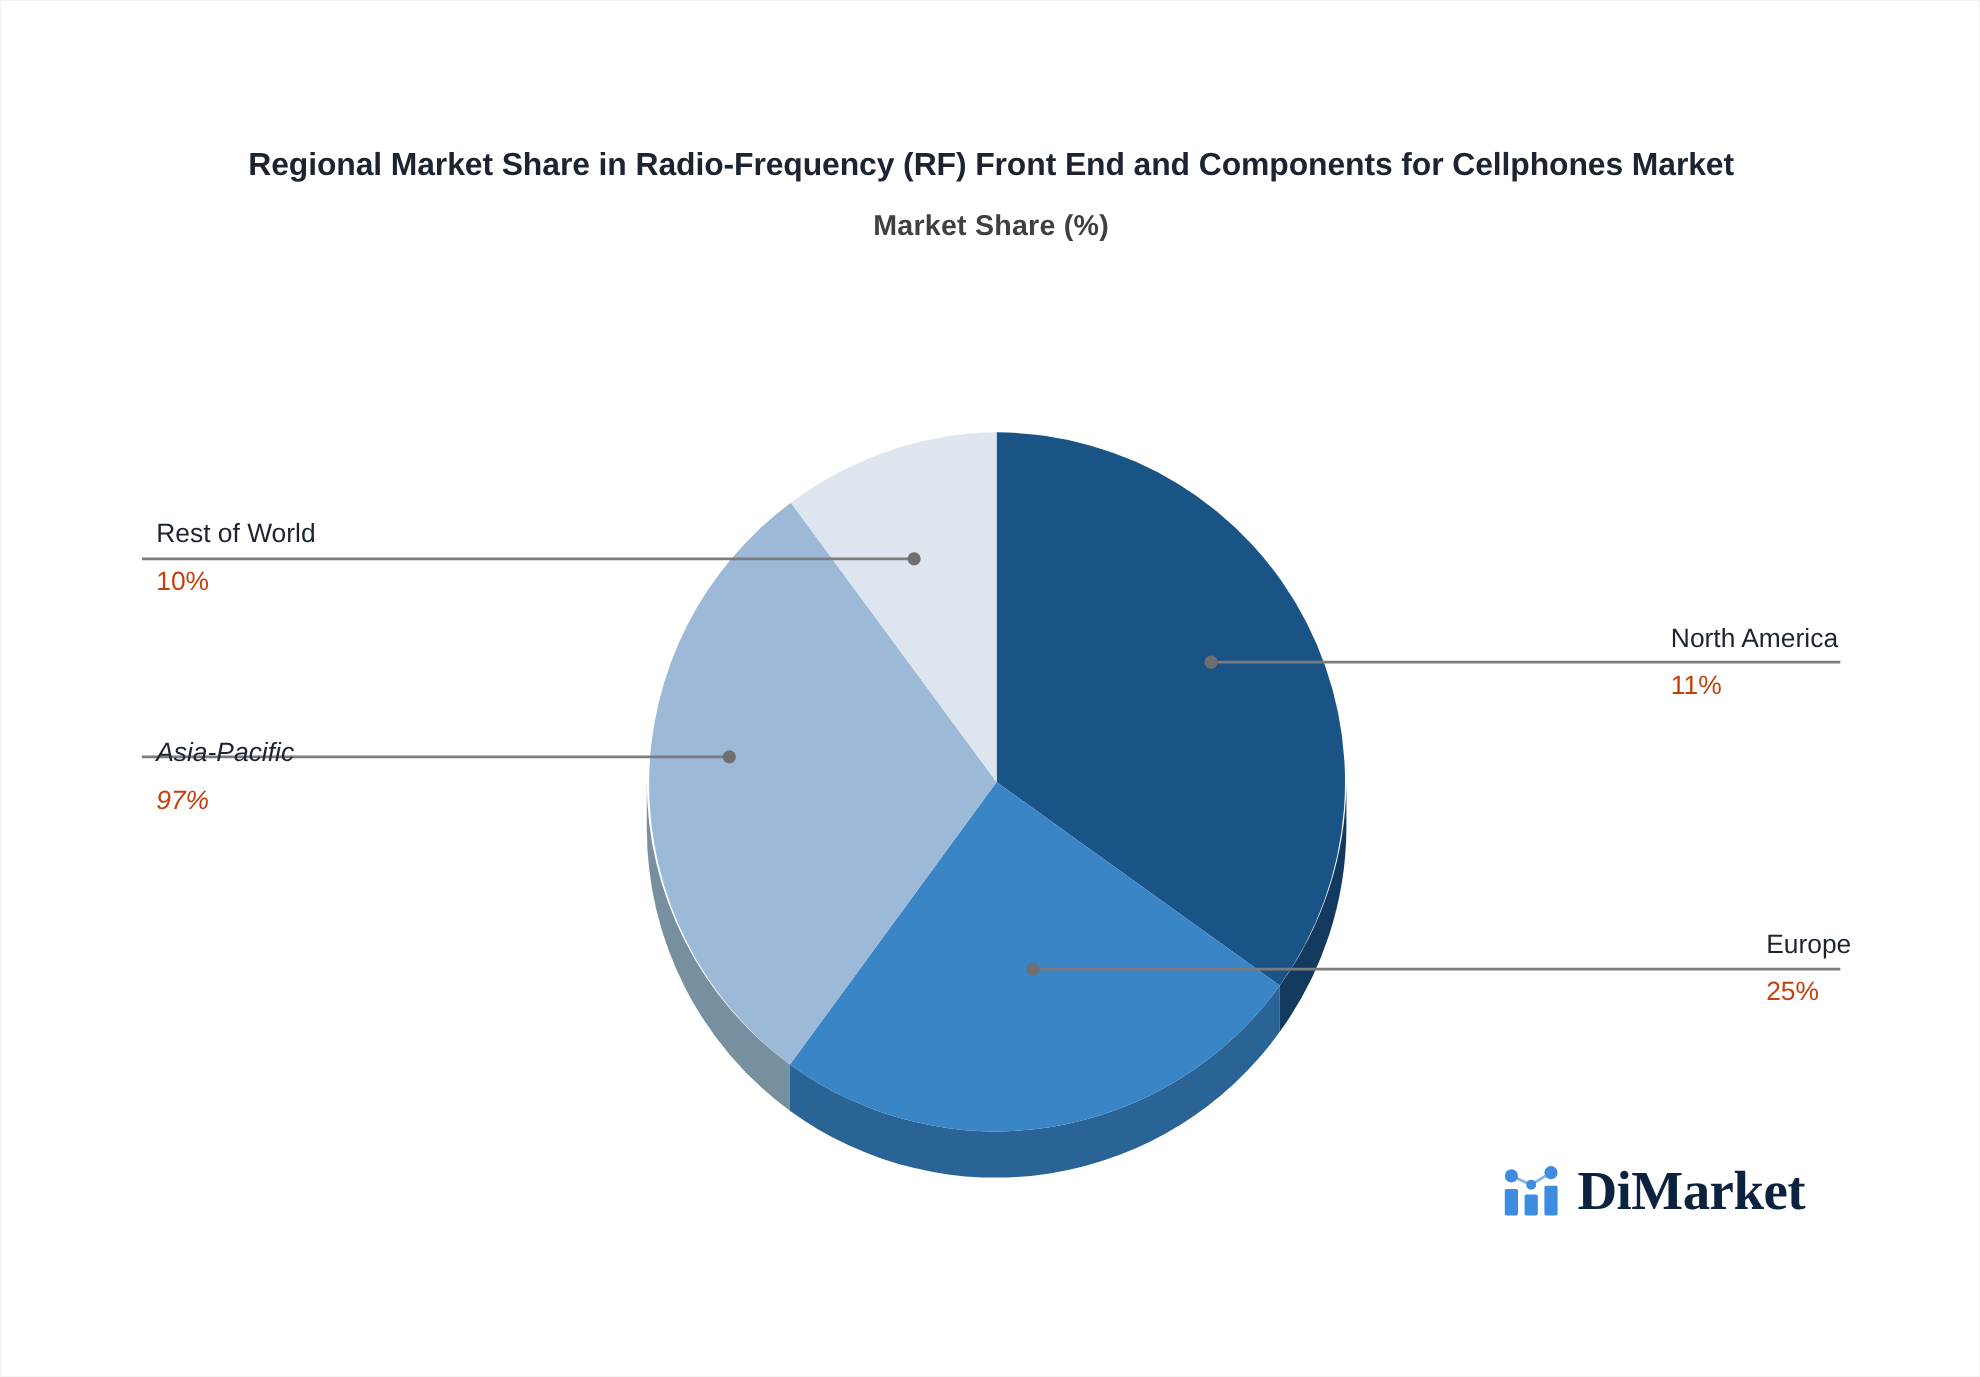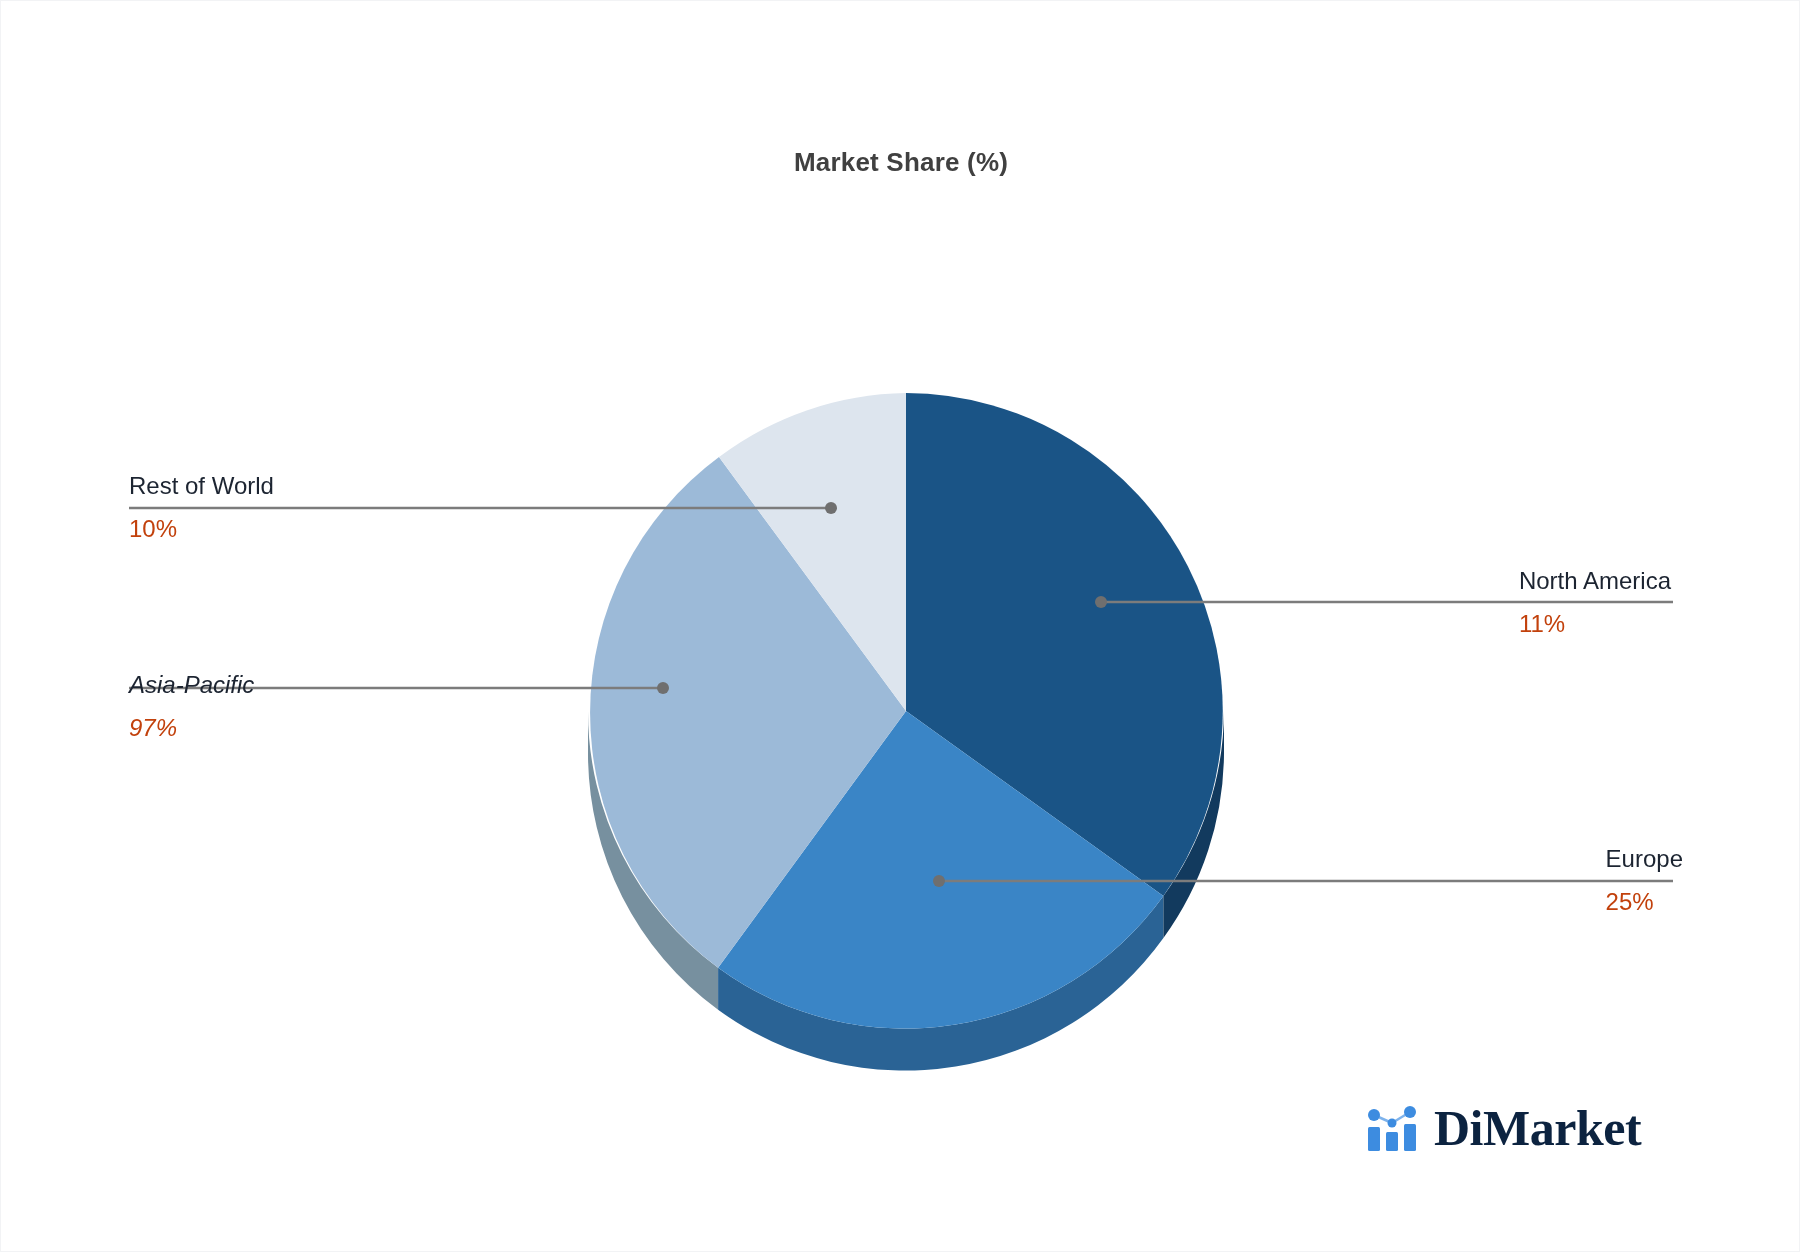--- a/index.html
+++ b/index.html
@@ -50,20 +50,21 @@
     top: 0;
     width: 1800px;
     height: 1252px;
   }
   #pie-svg { display: block; }
 
   
   .leader-label {
     position: absolute;
     font-family: "Liberation Sans", sans-serif;
+    margin-left: 13px;
   }
   .leader-label .ll-name {
     font-size: 24px;
     color: #1c2431;
     line-height: 1.22;
     white-space: nowrap;
   }
   .leader-label .ll-value {
     font-size: 24px;
     color: #c2410c;
@@ -71,41 +72,42 @@
     margin-top: 14px;
     white-space: nowrap;
   }
   .leader-label.align-left  { text-align: left; }
   .leader-label.align-right { text-align: left; }
 
   
   #logo {
     position: absolute;
     left: 1365px;
-    top: 1102px;
+    top: 1056px;
     display: flex;
     align-items: center;
     gap: 14px;
   }
   #logo-mark { display: block; }
   #logo-text {
     font-family: "Liberation Serif", serif;
     font-size: 50px;
     font-weight: bold;
     color: #0c2340;
     letter-spacing: -0.5px;
     line-height: 1;
   }
 </style>
 </head>
 <body>
 
 <div id="canvas">
 
   <div id="title-block">
+    <div id="chart-title">Regional Market Share in Radio-Frequency (RF) Front End and Components for Cellphones Market</div>
     <div id="chart-subtitle">Market Share (%)</div>
   </div>
 
   <div id="pie-wrap">
     <svg id="pie-svg" width="1800" height="1252" viewBox="0 0 1800 1252">
 
       <g>
 
         <path fill="#77909f" d="M 587.0 710.0
                  A 318 318 0 0 0 717.1 966.8

